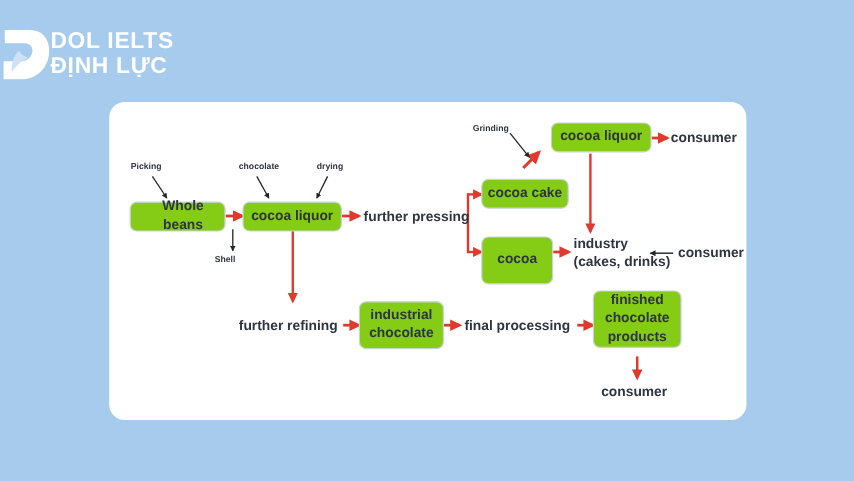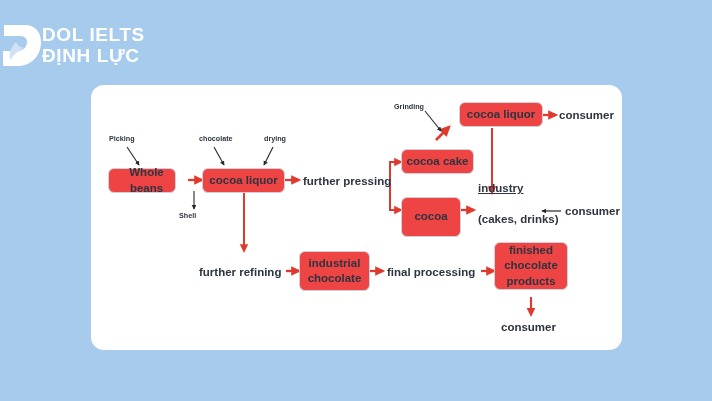--- a/index.html
+++ b/index.html
@@ -27,21 +27,21 @@
   
   #card{
     position:absolute;left:91px;top:85px;width:531px;height:265px;
     background:#ffffff;border-radius:13px;
   }
   #stage{position:absolute;left:0;top:0;width:531px;height:265px;}
 
   
   .box{
     position:absolute;box-sizing:border-box;
-    border:1px solid #ccd2da;border-radius:6px;background:#ef4444;
+    border:1px solid #ccd2da;border-radius:6px;background:#84cc16;
     display:flex;align-items:center;justify-content:center;
     color:#2e3440;font-size:11.5px;font-weight:bold;
     text-align:center;line-height:1.32;padding:2px 4px;
   }
   
   .lbl{
     position:absolute;color:#2e3440;font-size:11.5px;font-weight:bold;
     line-height:1.32;white-space:nowrap;
   }
   
@@ -116,21 +116,21 @@
 
       <line x1="440" y1="212" x2="440" y2="230" stroke="#e03a2f" stroke-width="2.1" marker-end="url(#ar)"></line>
     </svg>
 
     <div class="cap" style="left:18px;top:50px;">Picking</div>
     <div class="cap" style="left:108px;top:50px;">chocolate</div>
     <div class="cap" style="left:173px;top:50px;">drying</div>
     <div class="cap" style="left:303px;top:18px;">Grinding</div>
     <div class="cap" style="left:88px;top:127px;">Shell</div>
 
-    <div class="box" style="left:17px;top:83px;width:68px;height:25px;padding-left:13px;">Whole beans</div>
+    <div class="box" style="left:17px;top:83px;width:80px;height:25px;padding-left:13px;">Whole beans</div>
 
     <div class="box" style="left:111px;top:83px;width:83px;height:25px;">cocoa liquor</div>
 
     <div class="box" style="left:310px;top:64px;width:73px;height:25px;">cocoa  cake</div>
 
     <div class="box" style="left:310px;top:112px;width:60px;height:40px;">cocoa</div>
 
     <div class="box" style="left:368px;top:17px;width:84px;height:25px;">cocoa liquor</div>
 
     <div class="box" style="left:208px;top:166px;width:71px;height:40px;">
@@ -141,21 +141,21 @@
     </div>
 
     <div class="box" style="left:403px;top:157px;width:74px;height:48px;">
       <span style="white-space:pre-line;display:block;">finished
 chocolate
 products</span>
     </div>
 
     <div class="lbl" style="left:212px;top:89px;">further pressing</div>
 
-    <div class="lbl" style="left:387px;top:96px;text-decoration:underline;">industry</div>
+    <div class="lbl" style="left:387px;top:112px;">industry</div>
     <div class="lbl" style="left:387px;top:127px;">(cakes, drinks)</div>
 
     <div class="lbl" style="left:474px;top:119px;">consumer</div>
 
     <div class="lbl" style="left:468px;top:23px;">consumer</div>
 
     <div class="lbl" style="left:108px;top:180px;">further refining</div>
 
     <div class="lbl" style="left:296px;top:180px;">final processing</div>
 

